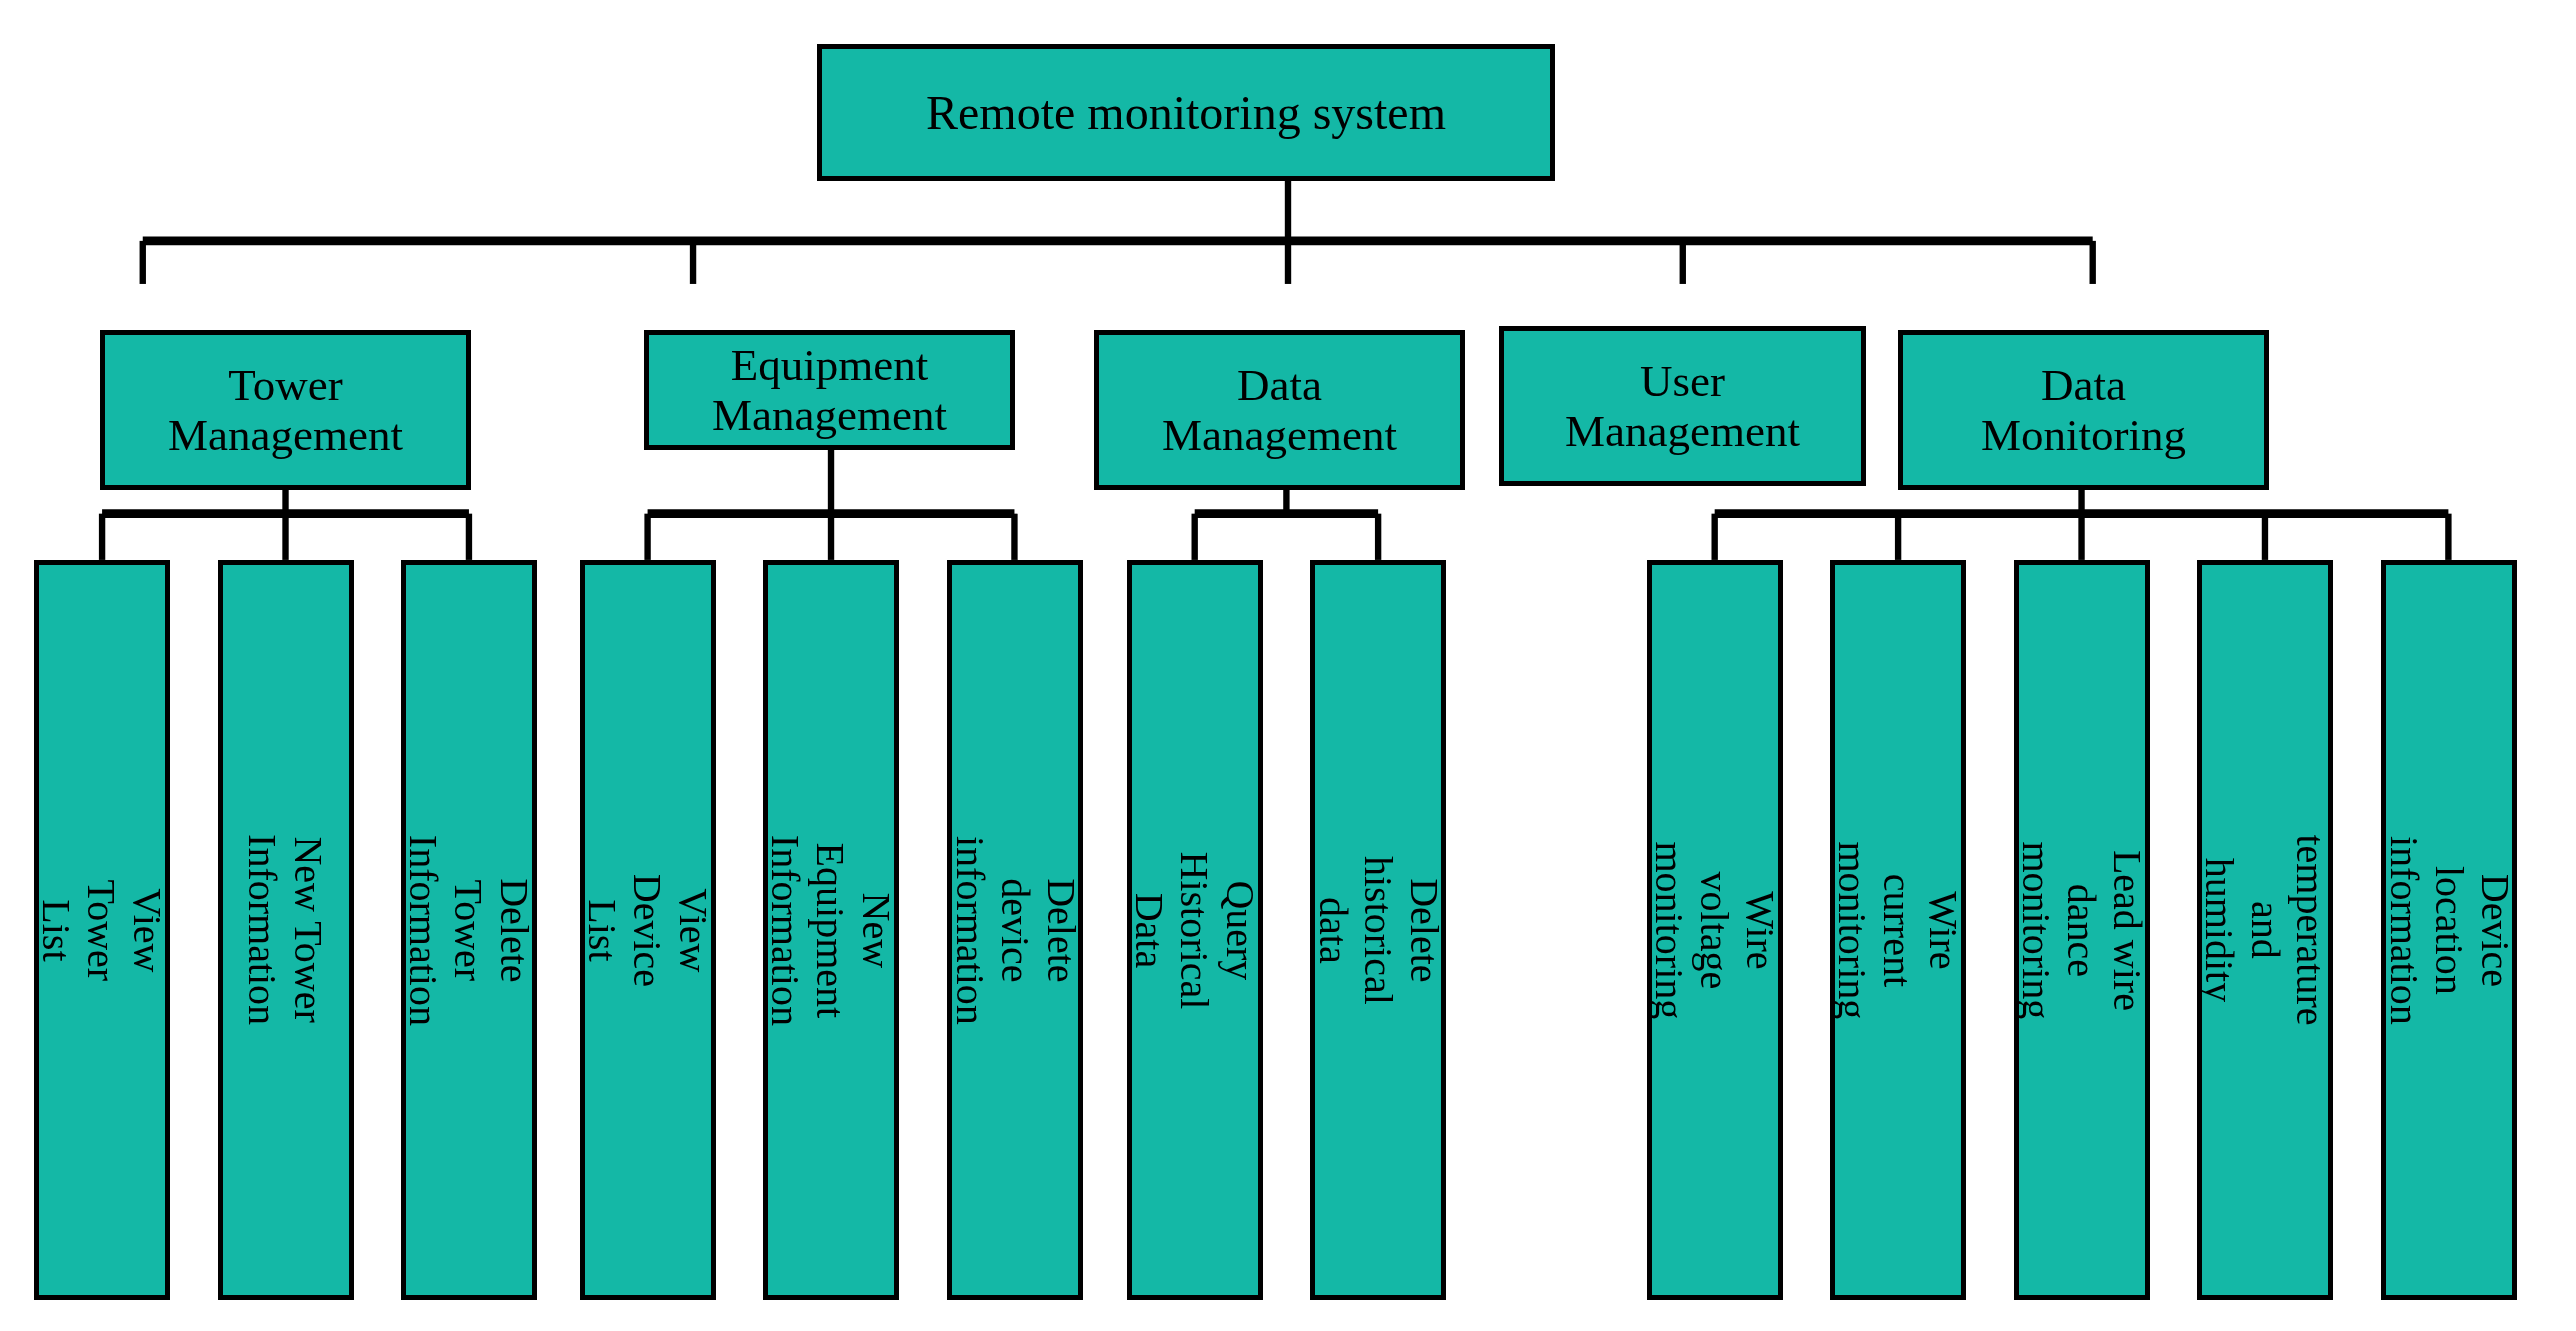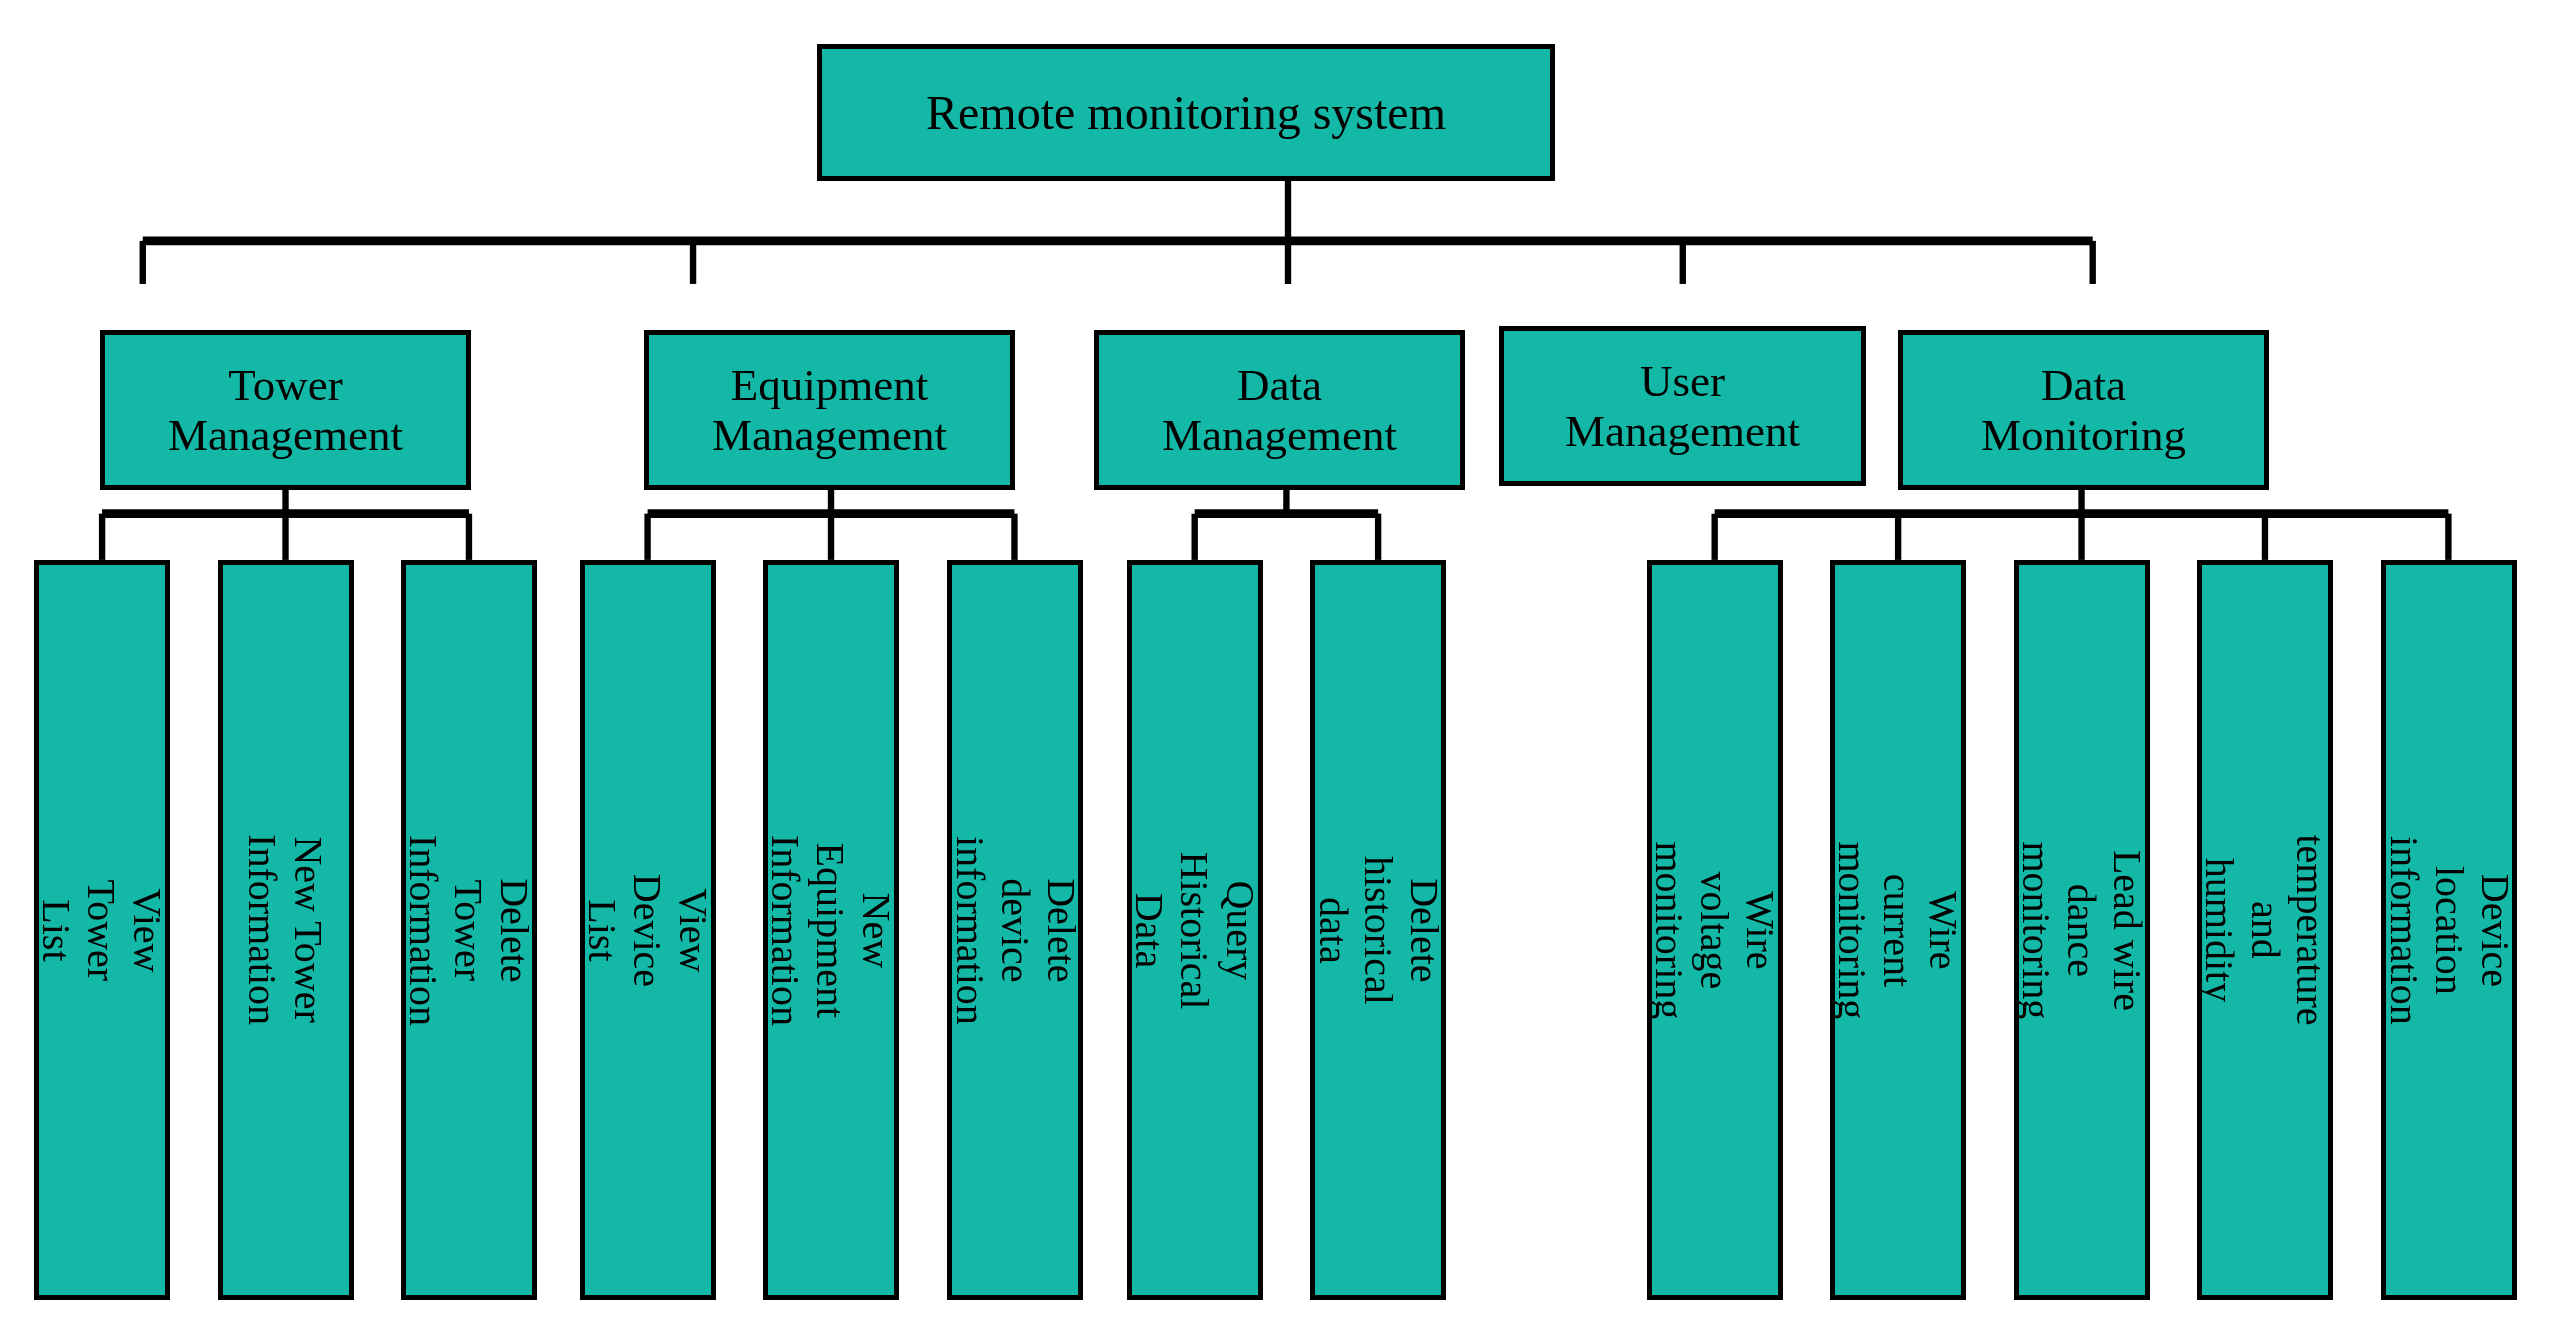--- a/index.html
+++ b/index.html
@@ -113,21 +113,21 @@
 
   <div class="node root" style="left:817px; top:44px; width:738px; height:137px;">
     <span class="label">Remote monitoring system</span>
   </div>
 
   <div class="node level2" style="left:100px; top:284px; width:371px; height:160px;">
     <span class="label">Tower
 Management</span>
   </div>
 
-  <div class="node level2" style="left:644px; top:284px; width:371px; height:160px;">
+  <div class="node level2" style="left:644px; top:284px; width:371px; height:120px;">
     <span class="label">Equipment
 Management</span>
   </div>
 
   <div class="node level2" style="left:1094px; top:284px; width:371px; height:160px;">
     <span class="label">Data
 Management</span>
   </div>
 
   <div class="node level2" style="left:1499px; top:280px; width:367px; height:160px;">

